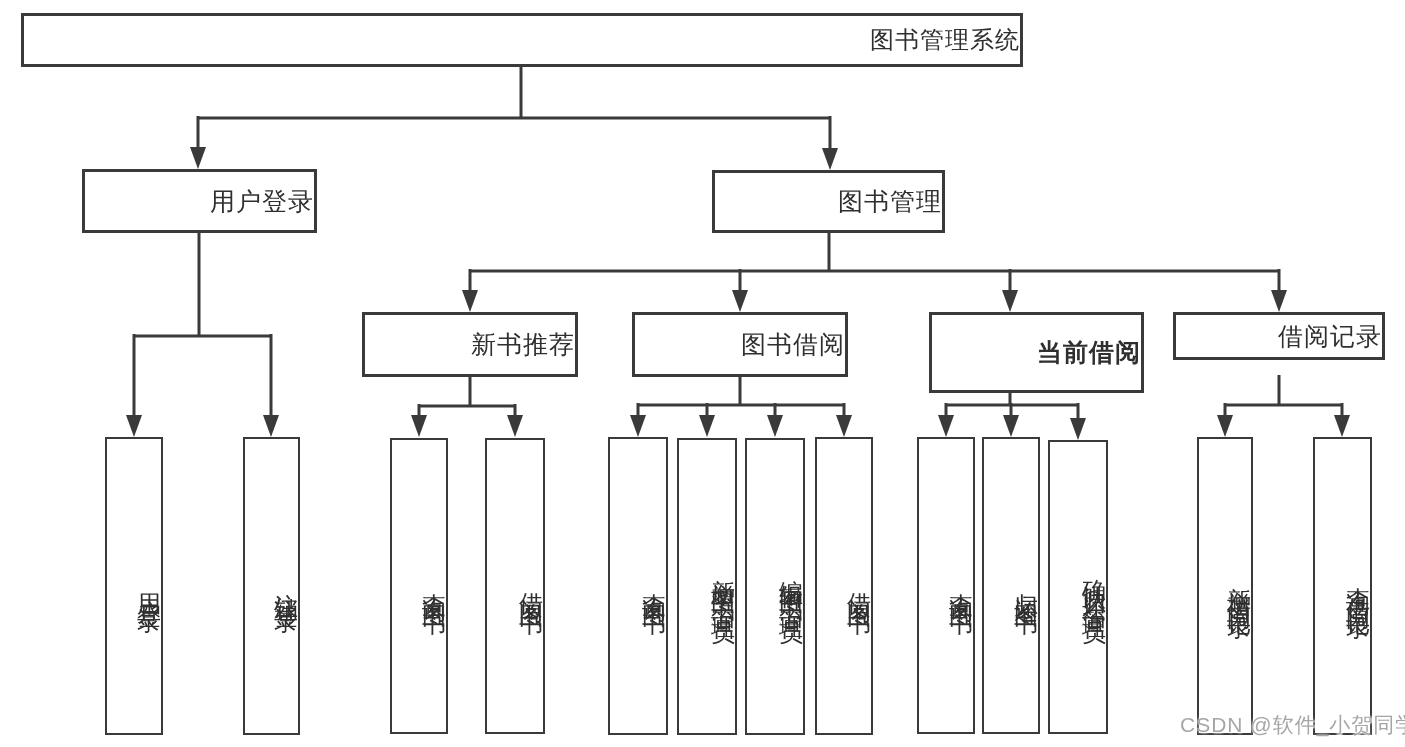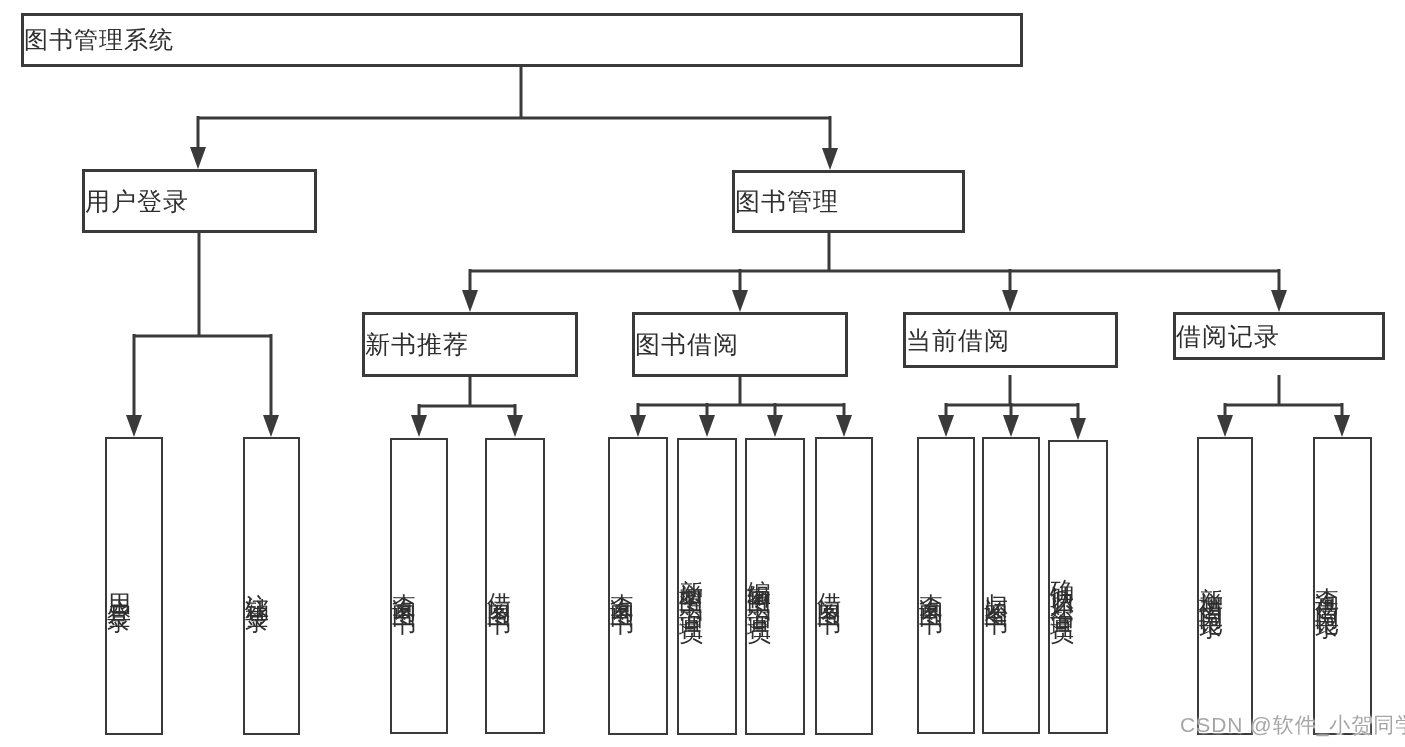--- a/index.html
+++ b/index.html
@@ -3,21 +3,21 @@
 <meta charset="utf-8">
 <style>
   html,body{margin:0;padding:0;background:#ffffff;}
   .canvas{
     position:relative;width:1405px;height:747px;background:#ffffff;
     font-family:"Liberation Sans",sans-serif;color:#2f2f2f;overflow:hidden;
   }
   svg.connectors{position:absolute;left:0;top:0;z-index:0;}
   .node{
     position:absolute;background:#ffffff;border:3px solid #3a3a3a;
-    box-sizing:border-box;display:flex;align-items:center;justify-content:flex-start;
+    box-sizing:border-box;display:flex;align-items:center;justify-content:flex-end;
     z-index:1;
   }
   .hlabel{font-size:25px;letter-spacing:1px;white-space:nowrap;}
   .root-box .hlabel{font-size:24px;}
   .leaf{border-width:2.5px;}
   .vlabel{
     writing-mode:vertical-rl;text-orientation:mixed;
     font-size:24px;letter-spacing:6px;line-height:1;
   }
   .watermark{
@@ -71,31 +71,31 @@
     </g>
   </svg>
 
   <div class="node root-box" style="left:21px;top:13px;width:1002px;height:54px;">
     <span class="hlabel">图书管理系统</span>
   </div>
 
   <div class="node" style="left:82px;top:169px;width:235px;height:64px;">
     <span class="hlabel">用户登录</span>
   </div>
-  <div class="node" style="left:712px;top:170px;width:233px;height:63px;margin-left:20px;">
+  <div class="node" style="left:712px;top:170px;width:233px;height:63px;">
     <span class="hlabel">图书管理</span>
   </div>
 
   <div class="node" style="left:632px;top:312px;width:216px;height:65px;">
     <span class="hlabel">图书借阅</span>
   </div>
   <div class="node" style="left:362px;top:312px;width:216px;height:65px;">
     <span class="hlabel">新书推荐</span>
   </div>
-  <div class="node" style="left:903px;top:312px;width:215px;height:56px;">
+  <div class="node" style="left:929px;top:312px;width:215px;height:81px;font-weight:bold;">
     <span class="hlabel">当前借阅</span>
   </div>
   <div class="node" style="left:1173px;top:312px;width:212px;height:48px;">
     <span class="hlabel">借阅记录</span>
   </div>
 
   <div class="node leaf" style="left:105px;top:437px;width:58px;height:298px;">
     <span class="vlabel">用户登录</span>
   </div>
   <div class="node leaf" style="left:243px;top:437px;width:57px;height:298px;">

